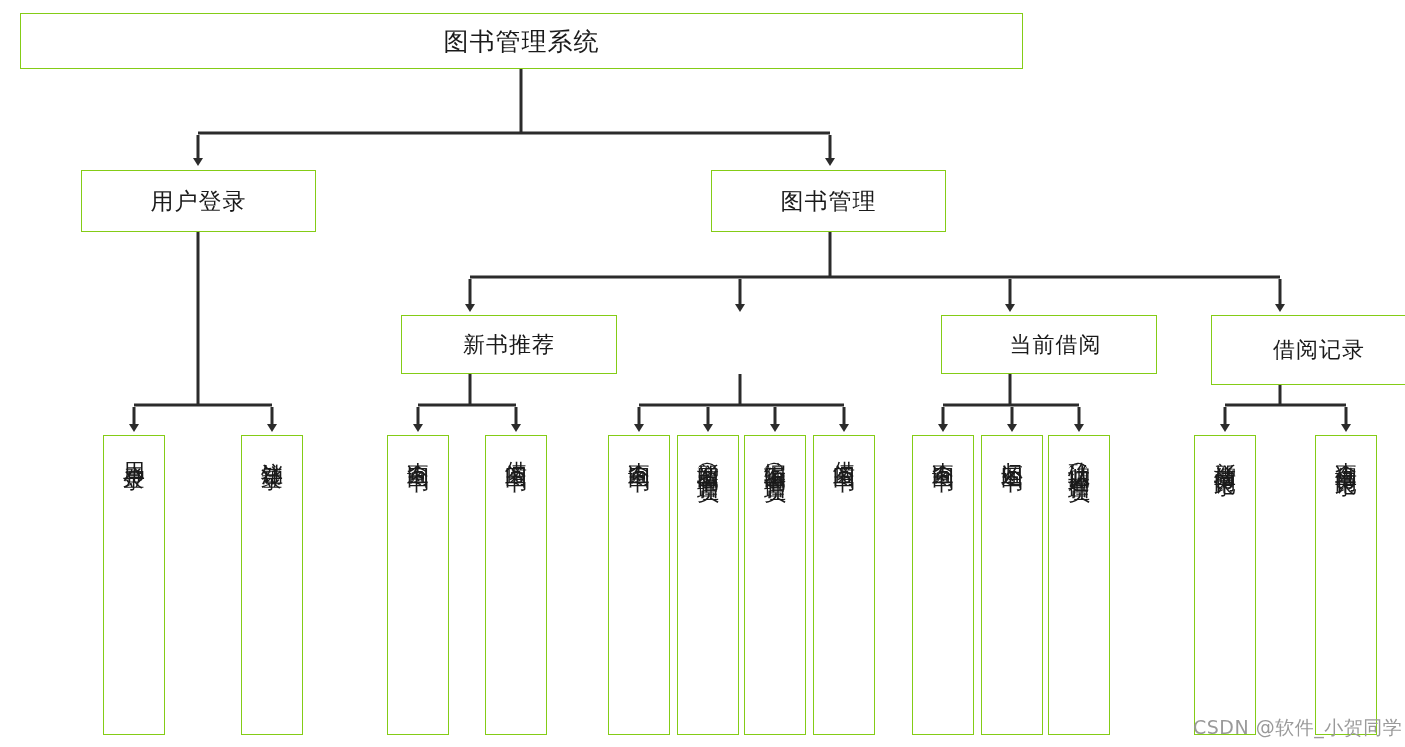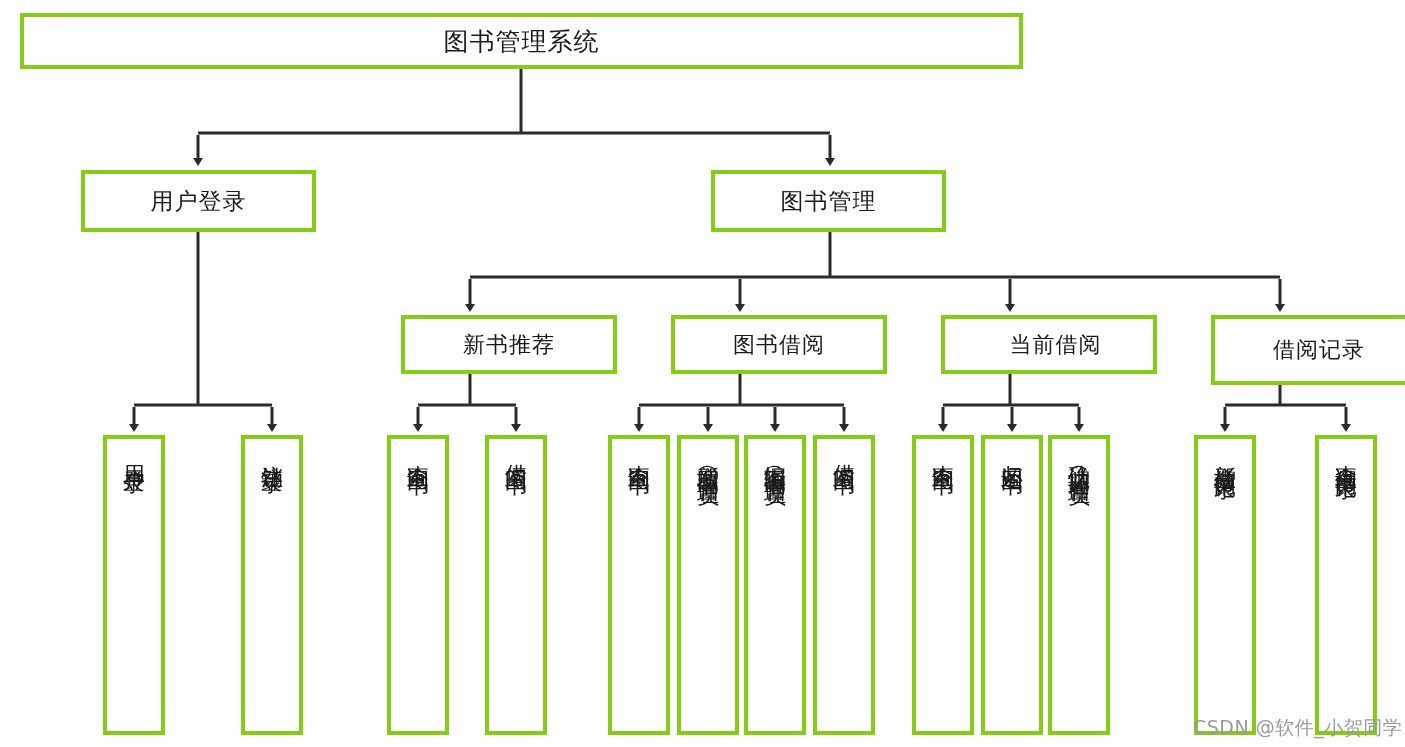--- a/index.html
+++ b/index.html
@@ -13,21 +13,21 @@
   #canvas {
     position: relative;
     width: 1405px;
     height: 747px;
     background: #ffffff;
     overflow: hidden;
   }
   .node {
     position: absolute;
     box-sizing: border-box;
-    border: 4px solid #84cc16;
+    border: 1px solid #84cc16;
     background: #ffffff;
     display: flex;
     align-items: center;
     justify-content: center;
     color: #1a1a1a;
   }
   .node.level0 {
     font-size: 25px;
   }
   .node.level1 {
@@ -138,23 +138,20 @@
   <div class="node level1" style="left:81px; top:170px; width:235px; height:62px;">
     <span class="htext">用户登录</span>
   </div>
   <div class="node level1" style="left:711px; top:170px; width:235px; height:62px;">
     <span class="htext">图书管理</span>
   </div>
 
   <div class="node level2" style="left:362px; top:315px; width:216px; height:59px;">
     <span class="htext">新书推荐</span>
   </div>
-  <div class="node level2" style="left:632px; top:315px; width:216px; height:59px;">
-    <span class="htext">图书借阅</span>
-  </div>
   <div class="node level2" style="left:902px; top:315px; width:216px; height:59px;padding-left:13px;">
     <span class="htext">当前借阅</span>
   </div>
   <div class="node level2" style="left:1172px; top:315px; width:216px; height:70px;">
     <span class="htext">借阅记录</span>
   </div>
 
   <div class="node leaf" style="left:103px; top:435px; width:62px; height:300px;">
     <span class="vtext">用户登录</span>
   </div>

